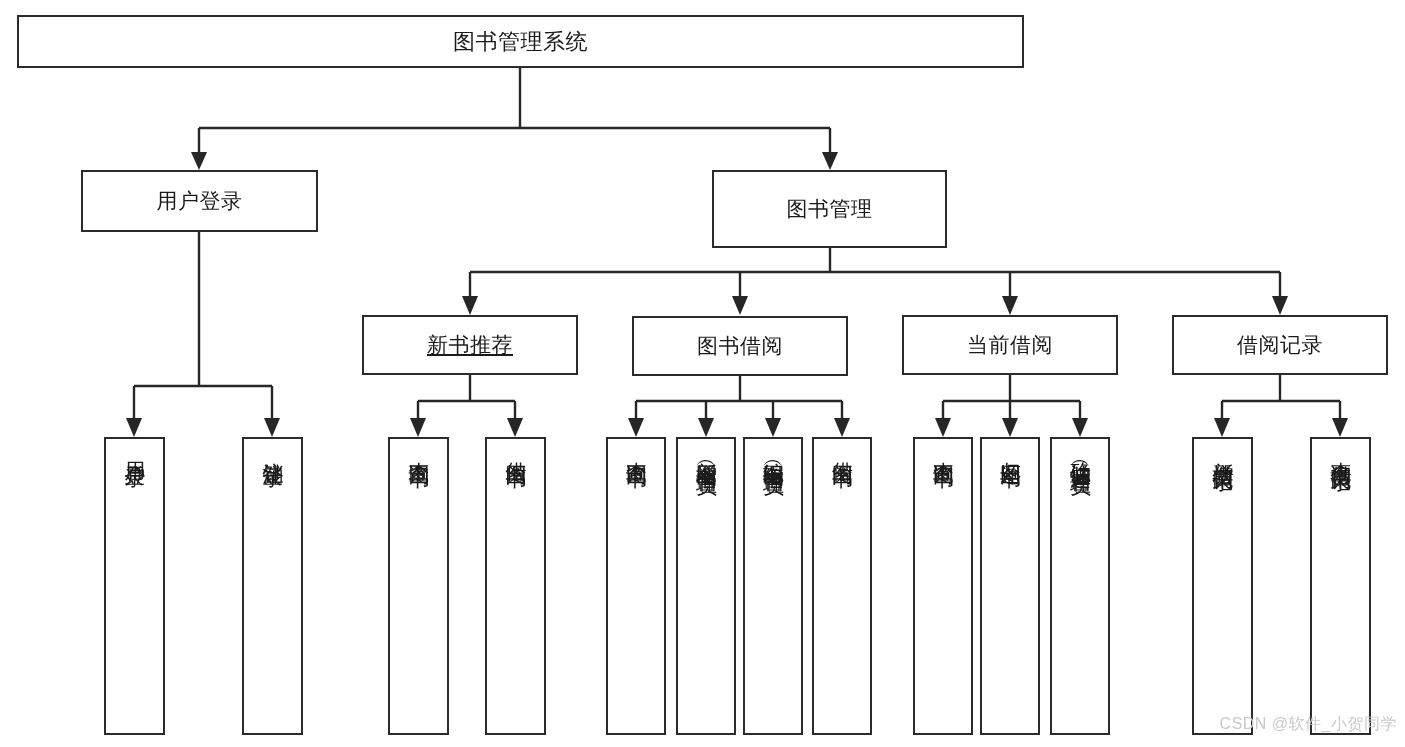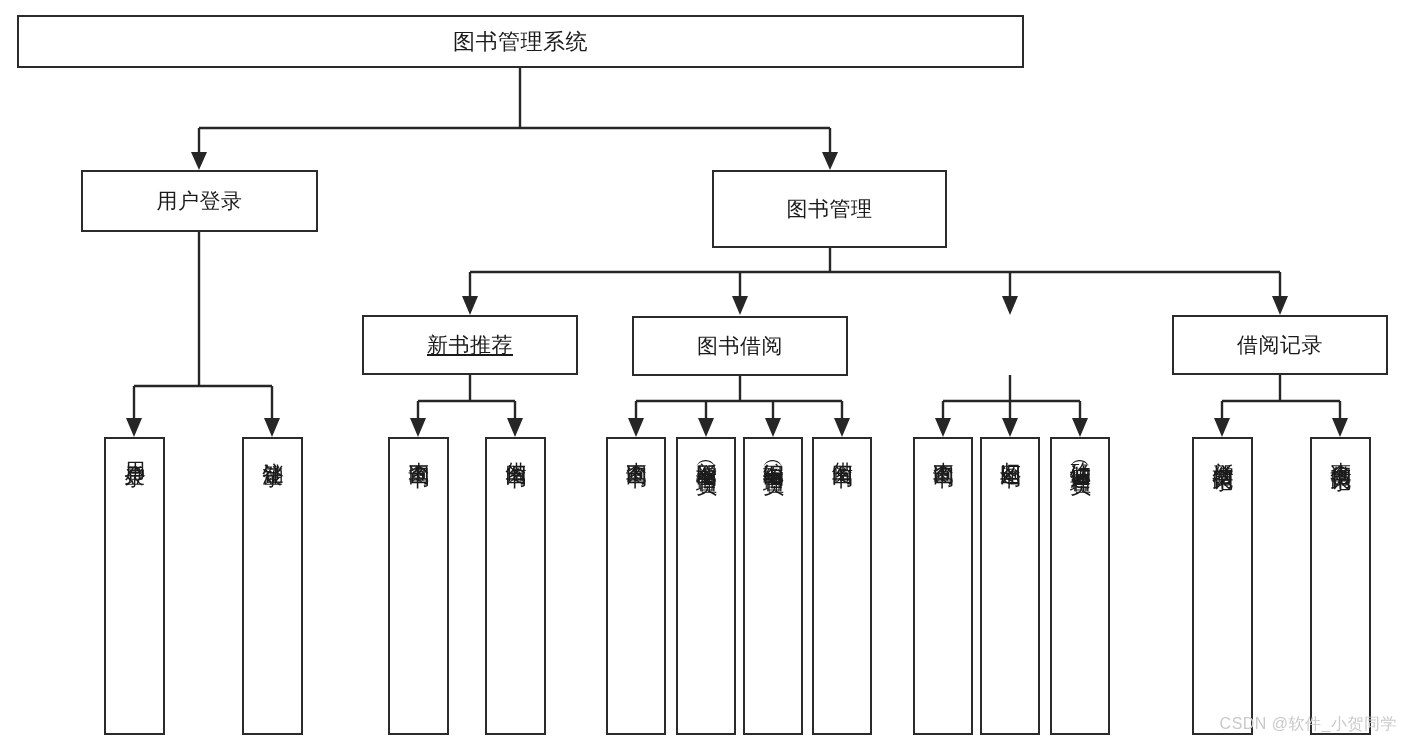--- a/index.html
+++ b/index.html
@@ -166,20 +166,23 @@
   <div class="node" style="left:712px; top:170px; width:235px; height:78px;">
     <span class="label">图书管理</span>
   </div>
 
   <div class="node" style="left:362px; top:315px; width:216px; height:60px;text-decoration:underline;">
     <span class="label">新书推荐</span>
   </div>
   <div class="node" style="left:632px; top:316px; width:216px; height:60px;">
     <span class="label">图书借阅</span>
   </div>
+  <div class="node" style="left:902px; top:315px; width:216px; height:60px;">
+    <span class="label">当前借阅</span>
+  </div>
   <div class="node" style="left:1172px; top:315px; width:216px; height:60px;">
     <span class="label">借阅记录</span>
   </div>
 
   <div class="node leaf" style="left:104px; top:437px; width:61px; height:298px;">
     <span class="label">用户登录</span>
   </div>
   <div class="node leaf" style="left:242px; top:437px; width:61px; height:298px;">
     <span class="label">注销登录</span>
   </div>

